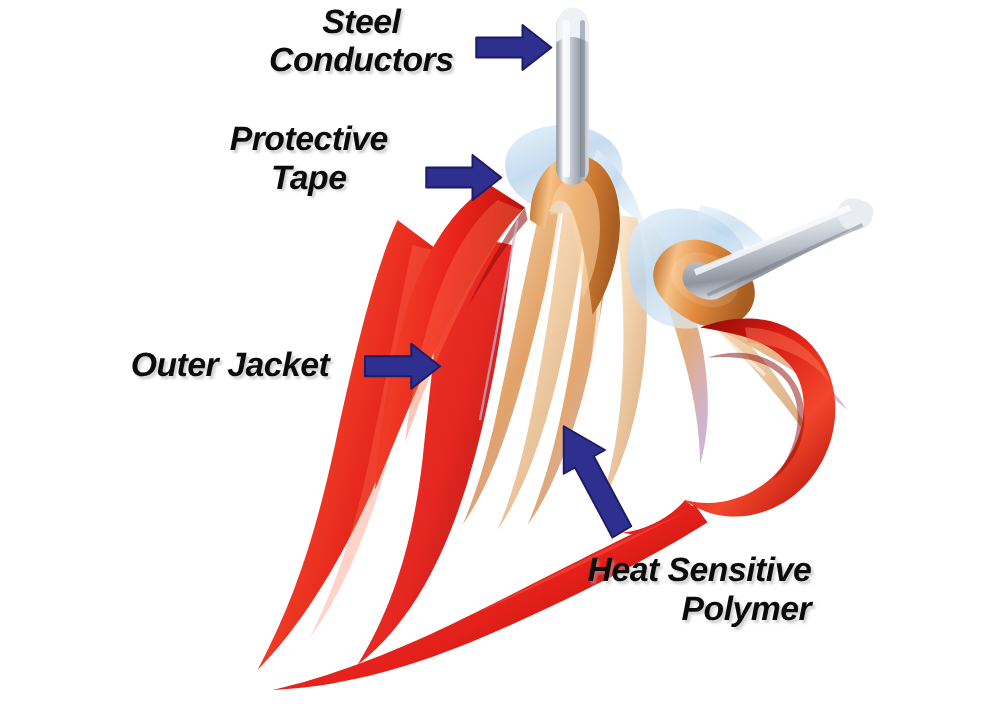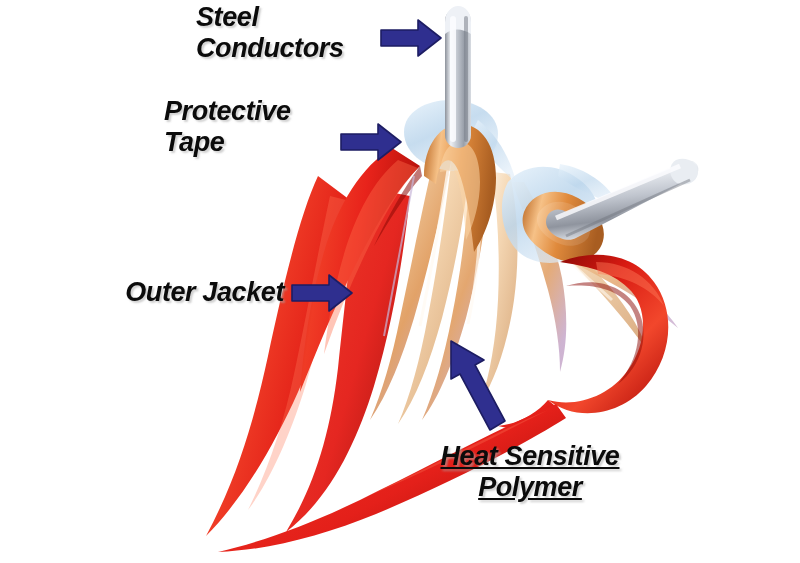--- a/index.html
+++ b/index.html
@@ -27,23 +27,23 @@
     font-weight: bold;
     font-style: italic;
     font-size: 27px;
     line-height: 1.16;
     color: #0b0b0b;
     letter-spacing: -0.4px;
     text-shadow: 2px 2px 2px rgba(170,170,170,0.55);
     white-space: pre-line;
     user-select: none;
   }
-  .callout.align-right { text-align: left; }
-  .callout.align-left  { text-align: right; }
-  .callout.align-center{ text-align: center; text-decoration: underline; }
+  .callout.align-right { text-align: center; }
+  .callout.align-left  { text-align: center; }
+  .callout.align-center{ text-align: right; }
 
   #label-steel-conductors { left: 196px; top: 2px;   width: 186px; }
   #label-protective-tape  { left: 164px; top: 96px; width: 166px; }
   #label-outer-jacket     { left: 84px;  top: 277px; width: 200px; }
   #label-heat-polymer     { left: 411px; top: 441px; width: 238px; }
 </style>
 </head>
 <body>
 
 <div id="stage" style="--bg: #ffffff;">

